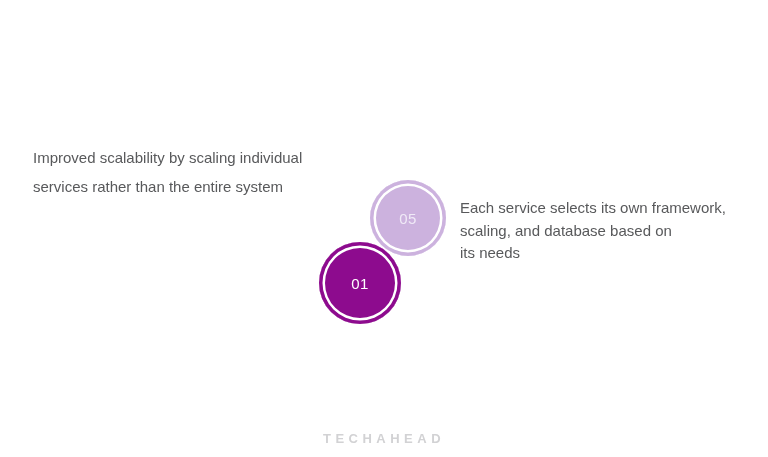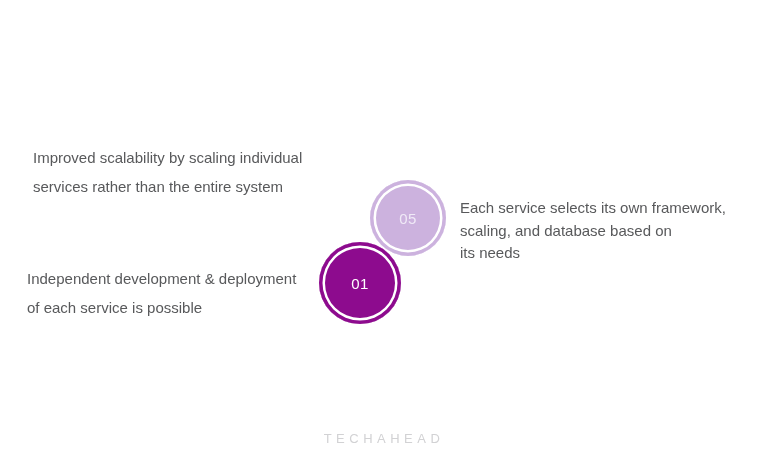--- a/index.html
+++ b/index.html
@@ -56,35 +56,33 @@
   }
   .num-light {
     color: var(--number-light-circle, #F0EAF7);
   }
   .logo {
     position: absolute;
     left: 50%;
     top: 431px;
     transform: translateX(-50%);
     font-size: 13px;
-    font-weight: normal;
+    font-weight: bold;
     letter-spacing: 4.5px;
     color: var(--logo, #D2D2D4);
   }
 </style>
 </head>
 <body style="background: rgb(255, 255, 255);">
 
 <div class="stage">
 
   <p class="desc desc-1">Improved scalability by scaling individual
 services rather than the entire system</p>
 
-  <p class="desc desc-2">Independent development &amp; deployment
-of each service is possible</p>
 
   <p class="desc desc-3">Each service selects its own framework,
 scaling, and database based on
 its needs</p>
 
 
   <div class="circle light circle-3">
     <span class="num num-light">05</span>
   </div>
 

